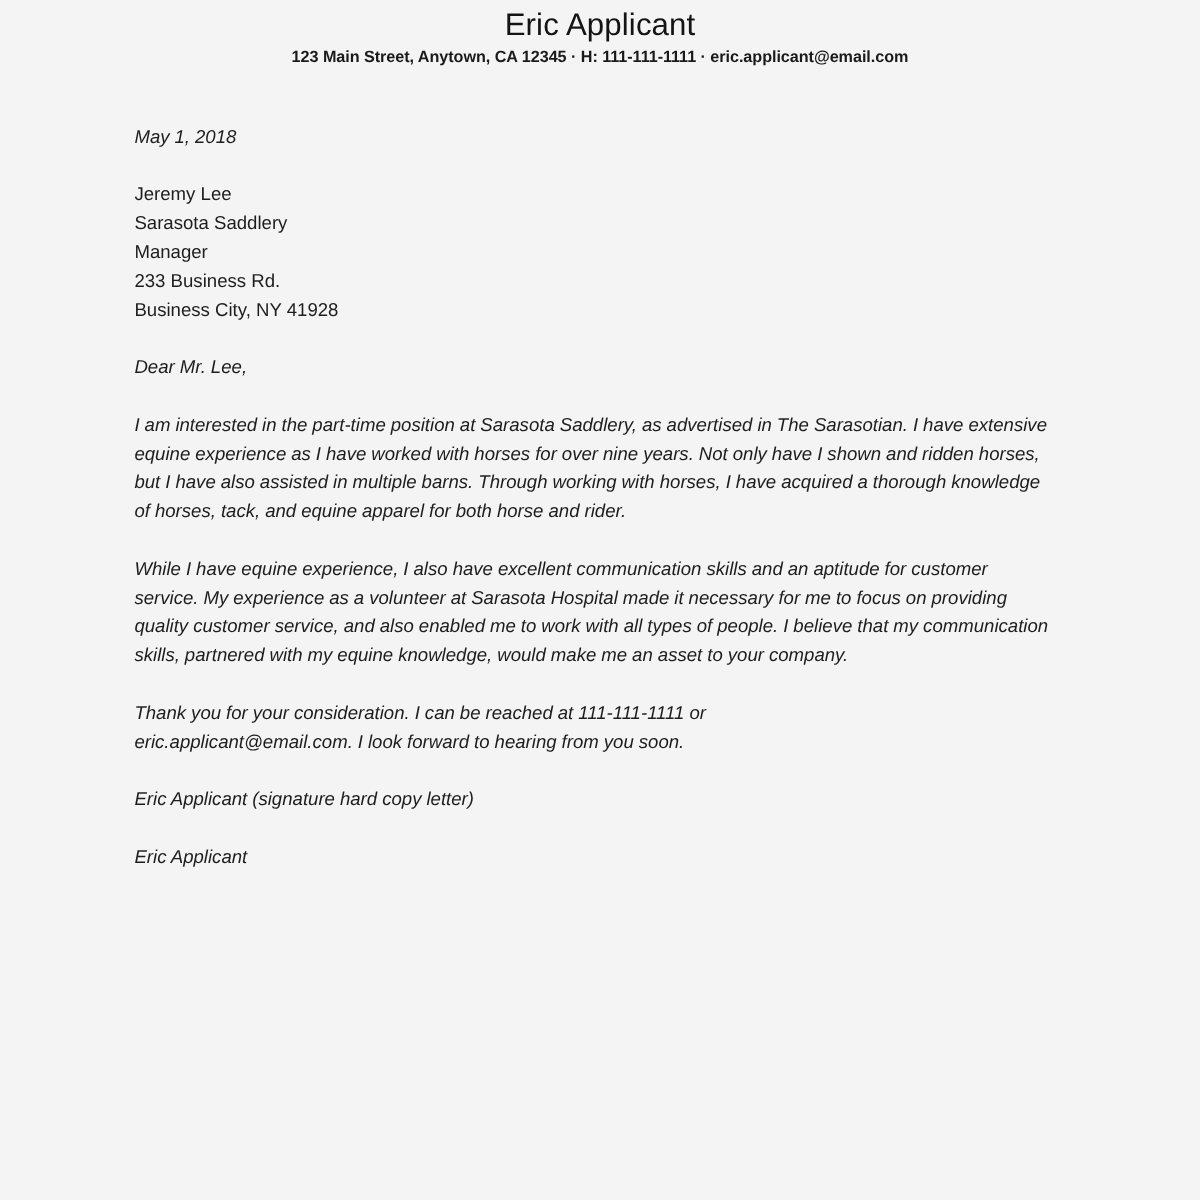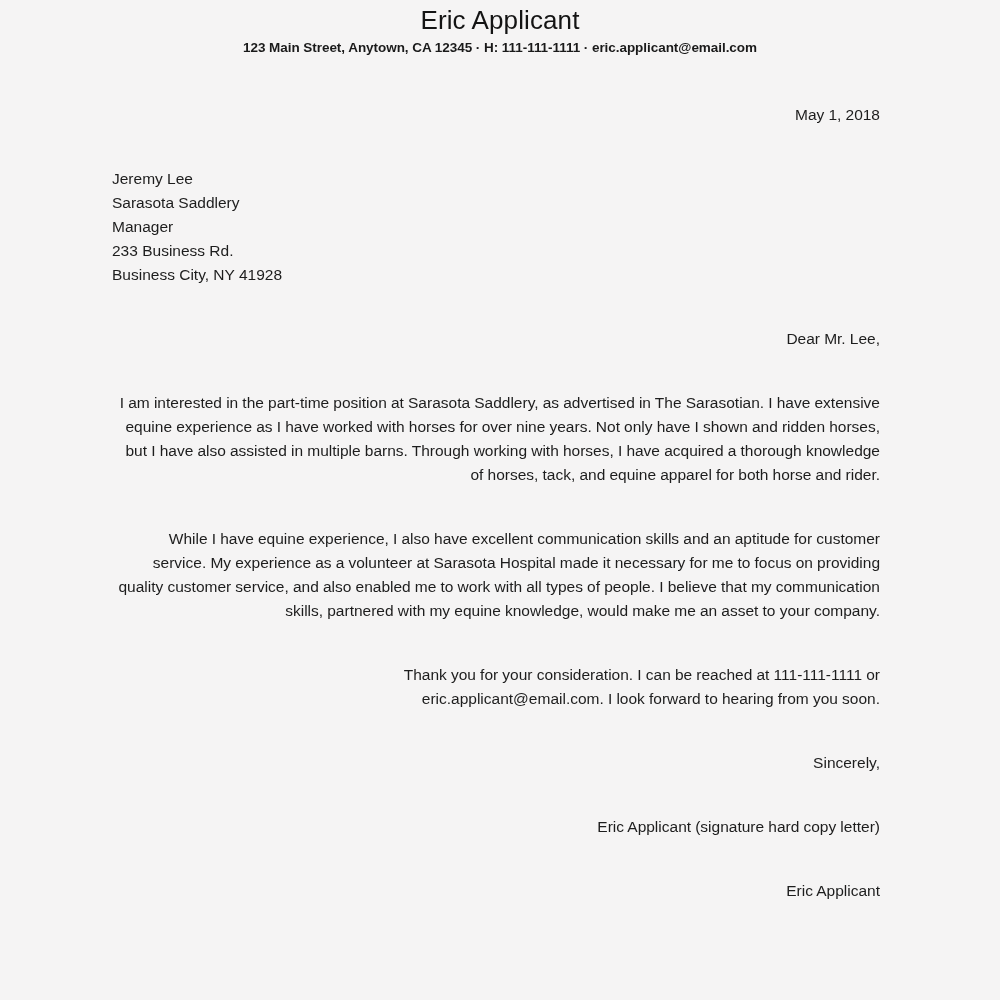--- a/index.html
+++ b/index.html
@@ -55,32 +55,33 @@
     width: 768px;
     font-size: 15.5px;
     line-height: 24px;
     color: #1d1d1d;
   }
 
   .block {
     margin: 0;
   }
   .block + .block {
-    margin-top: 40px;
+    margin-top: 24px;
   }
 
   .address-block .addr-line {
     display: block;
     margin: 0;
   }
 
   .para {
     margin: 0;
-    text-align: right;
+    text-align: left;
     word-spacing: -0.15px;
+    font-style: italic;
   }
 
   .sig-line {
     margin: 0;
   }
 </style>
 </head>
 <body>
 
 <div class="page">
@@ -106,20 +107,19 @@
 
     <p class="block para">I am interested in the part-time position at Sarasota Saddlery, as advertised in The Sarasotian. I have extensive equine experience as I have worked with horses for over nine years. Not only have I shown and ridden horses, but I have also assisted in multiple barns. Through working with horses, I have acquired a thorough knowledge of horses, tack, and equine apparel for both horse and rider.</p>
 
     <p class="block para">While I have equine experience, I also have excellent communication skills and an aptitude for customer service. My experience as a volunteer at Sarasota Hospital made it necessary for me to focus on providing quality customer service, and also enabled me to work with all types of people. I believe that my communication skills, partnered with my equine knowledge, would make me an asset to your company.</p>
 
     <p class="block para">
       <span>Thank you for your consideration. I can be reached at 111-111-1111 or</span><br>
       <span>eric.applicant@email.com. I look forward to hearing from you soon.</span>
     </p>
 
-    <p class="block para sig-line">Sincerely,</p>
 
     <p class="block para sig-line">Eric Applicant (signature hard copy letter)</p>
 
     <p class="block para sig-line">Eric Applicant</p>
 
   </div>
 </div>
 
 </body></html>

